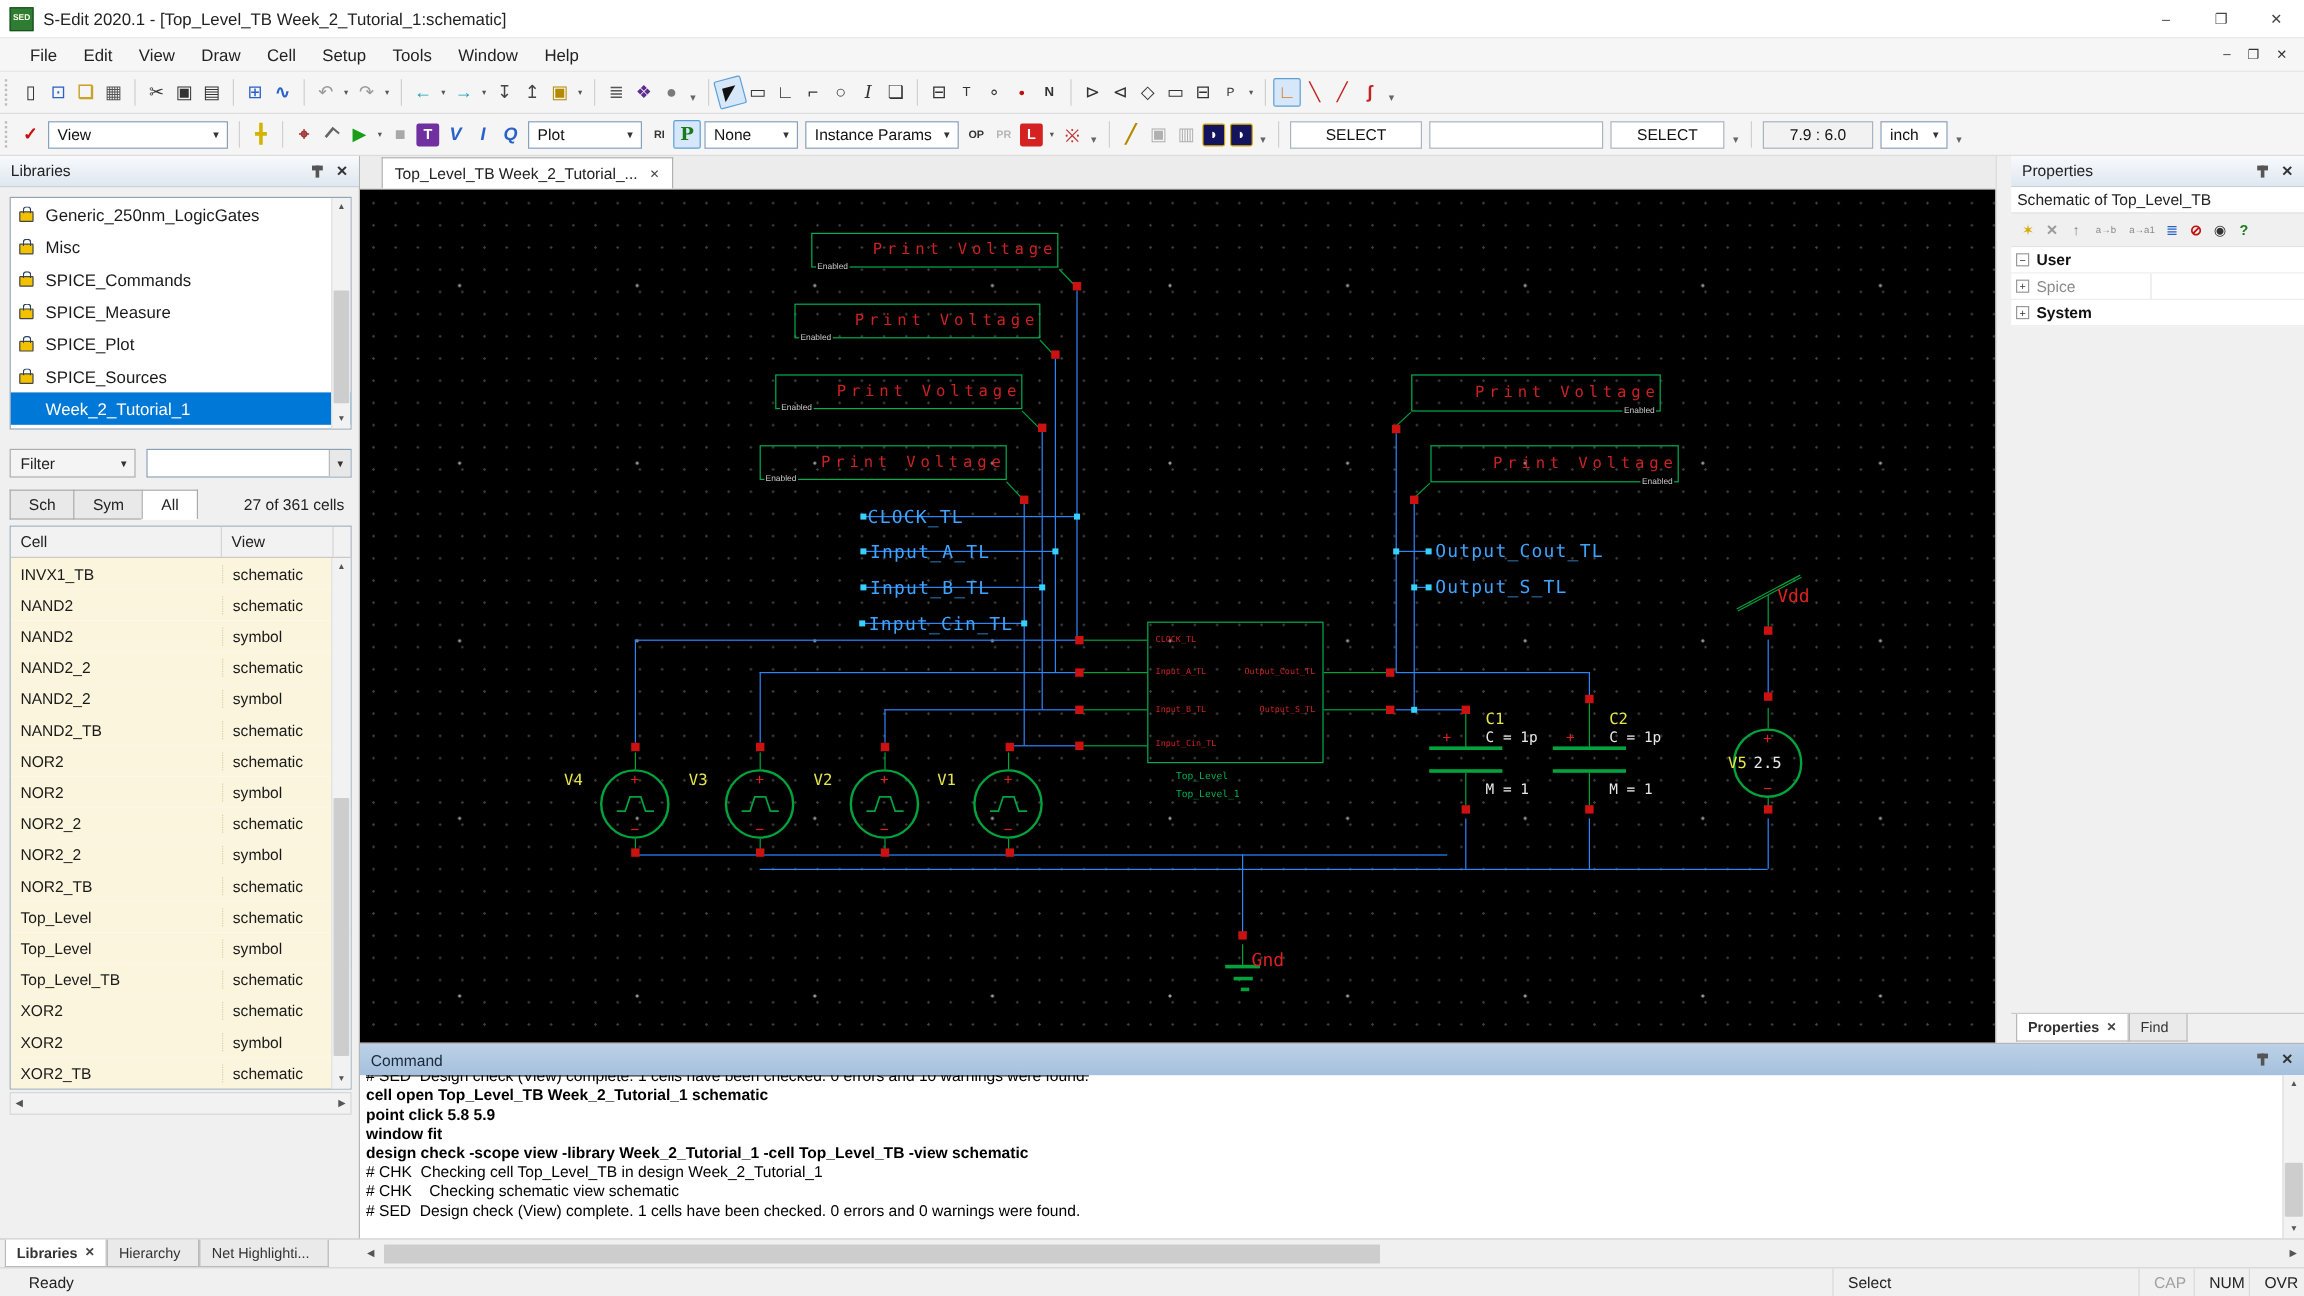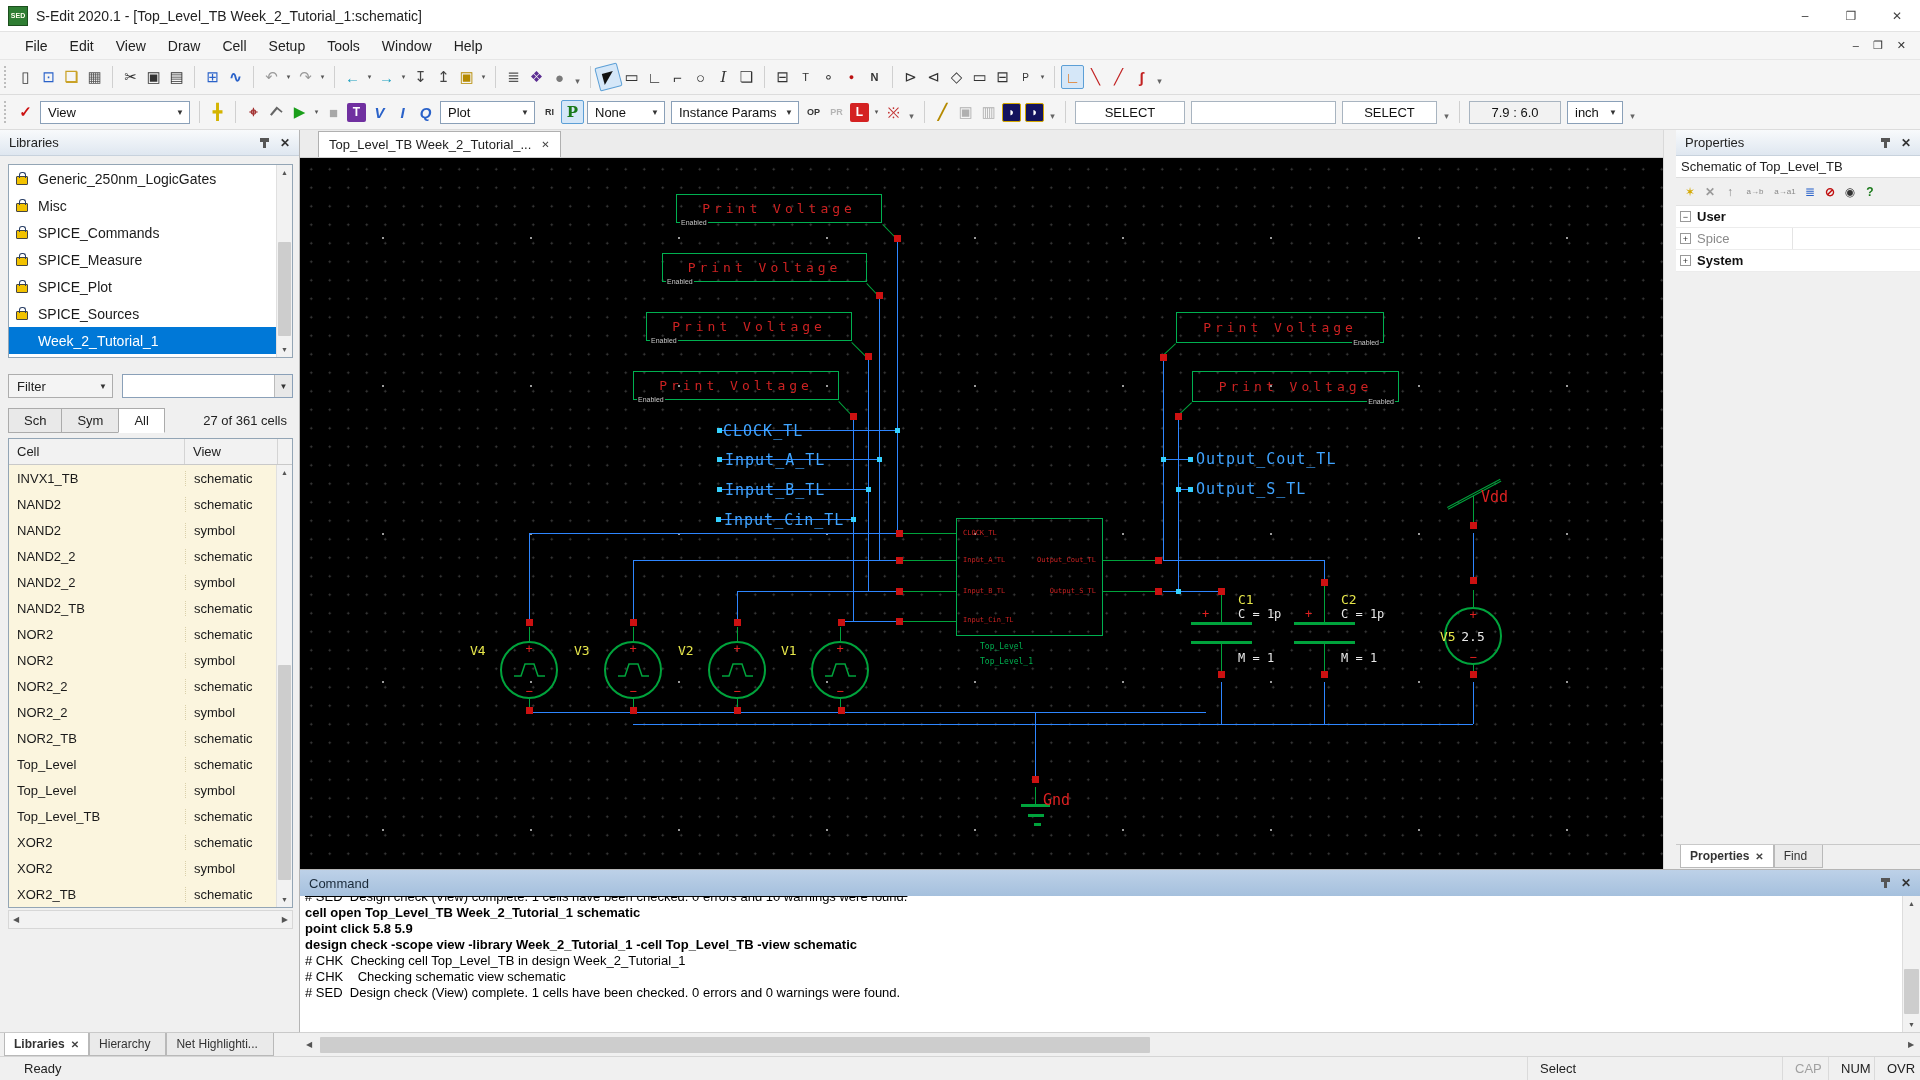--- a/index.html
+++ b/index.html
@@ -70,21 +70,21 @@
   .cv{position:absolute;left:300px;top:158px;width:1363px;height:711px;background-color:#000;overflow:hidden;
       background-image:radial-gradient(circle,#9a9a9a 1.1px,transparent 1.5px),radial-gradient(circle,#3c3c3c .9px,transparent 1.2px);
       background-size:148px 148px,18.5px 18.5px;background-position:9px 6px,2px 2px}
   .splitter{position:absolute;left:1663px;top:130px;width:13px;height:739px;background:#f0f0f0;border-left:1px solid #d9d9d9}
   .wb,.wg,.rs,.cd,.dg{position:absolute}
   .wb{background:#2e86ff}
   .wg{background:#00a33c}
   .rs{width:7px;height:7px;background:#cc1111}
   .cd{width:5px;height:5px;background:#35d2ff}
   .dg{height:1px;background:#00a33c;transform-origin:0 0}
-  .pv{position:absolute;border:1px solid #00b050;display:flex;align-items:center;justify-content:center}
+  .pv{position:absolute;border:1px solid #00b050;display:flex;align-items:center;justify-content:flex-end}
   .stx{position:absolute;font-family:"DejaVu Sans Mono",monospace;white-space:pre}
   .pvt{color:#cc2222;font-size:13px;letter-spacing:4px;font-family:"DejaVu Sans Mono",monospace}
   .enb{position:absolute;left:3px;bottom:-4px;background:#000;color:#c8c8c8;font-size:7px;padding:0 1px;font-family:"Liberation Sans",sans-serif}
   .pvr .enb{left:auto;right:3px}
   .net{color:#3fa4ff;font-size:15px;letter-spacing:1px}
   .ylw{color:#e6e64a;font-size:13px}
   .wht{color:#e8e8e8;font-size:12px}
   .grn{color:#00b050;font-size:8px}
   .rde{color:#dd2222;font-size:15px}
   .blk{position:absolute;border:1px solid #00b050}
@@ -755,20 +755,21 @@
     <span>Command</span>
     <span style="flex:1"></span>
     <span class="pinshape"></span>
     <span class="xit">✕</span>
   </div>
   <div class="cpbody">
 
   <div class="cl clip"># SED  Design check (View) complete. 1 cells have been checked. 0 errors and 10 warnings were found.</div>
       <div class="cl b">cell open Top_Level_TB Week_2_Tutorial_1 schematic</div>
       <div class="cl b">point click 5.8 5.9</div>
+      <div class="cl b">window fit</div>
       <div class="cl b">design check -scope view -library Week_2_Tutorial_1 -cell Top_Level_TB -view schematic</div>
       <div class="cl"># CHK  Checking cell Top_Level_TB in design Week_2_Tutorial_1</div>
       <div class="cl"># CHK    Checking schematic view schematic</div>
       <div class="cl"># SED  Design check (View) complete. 1 cells have been checked. 0 errors and 0 warnings were found.</div>
     </div>
   <div class="cpsb">
     <span class="sbb">▲</span>
     <span class="sbtr">
         <span class="sbth" style="top:55%;height:42%"></span>
       </span>

